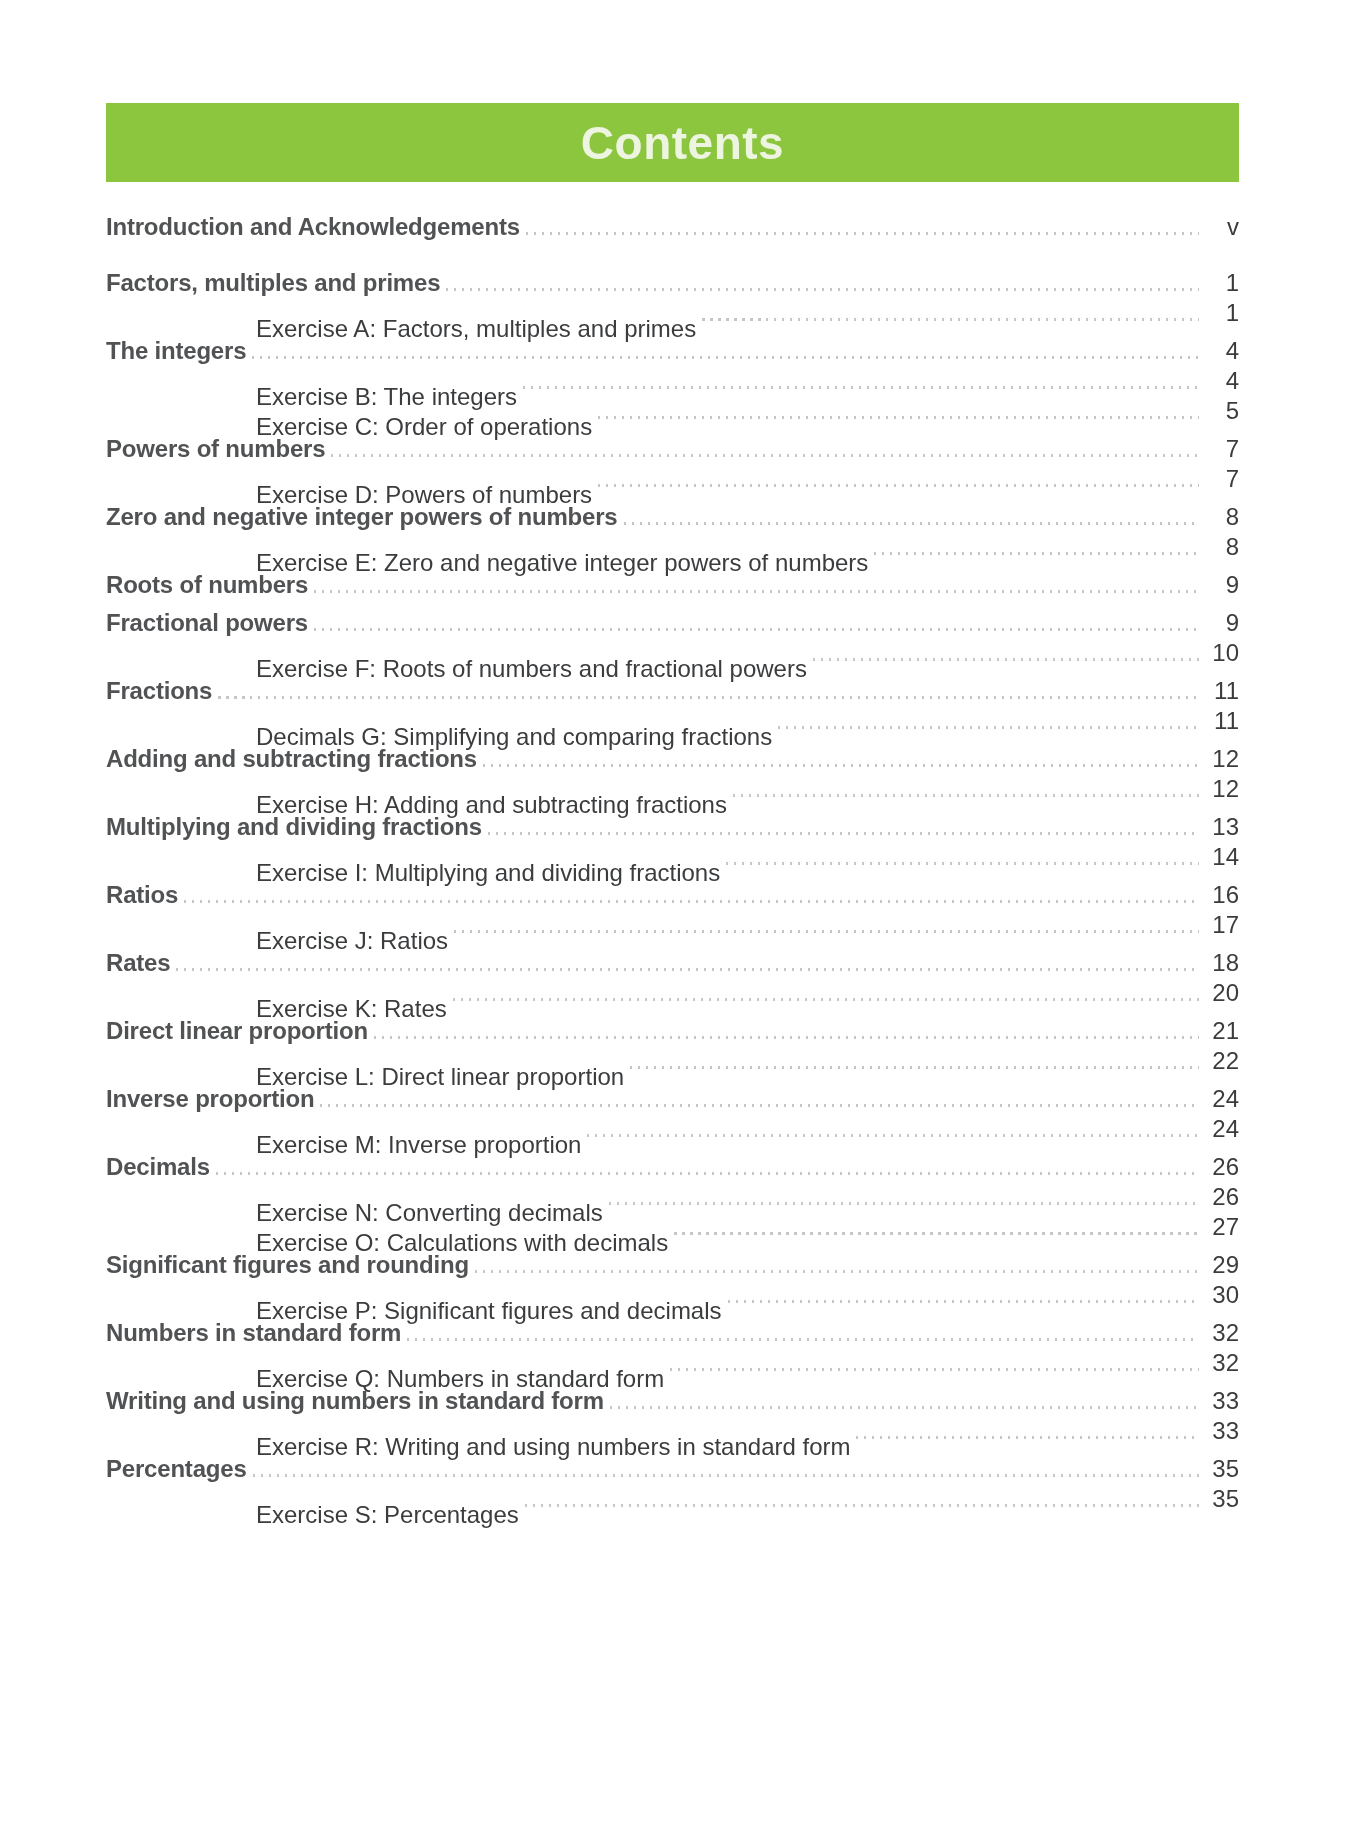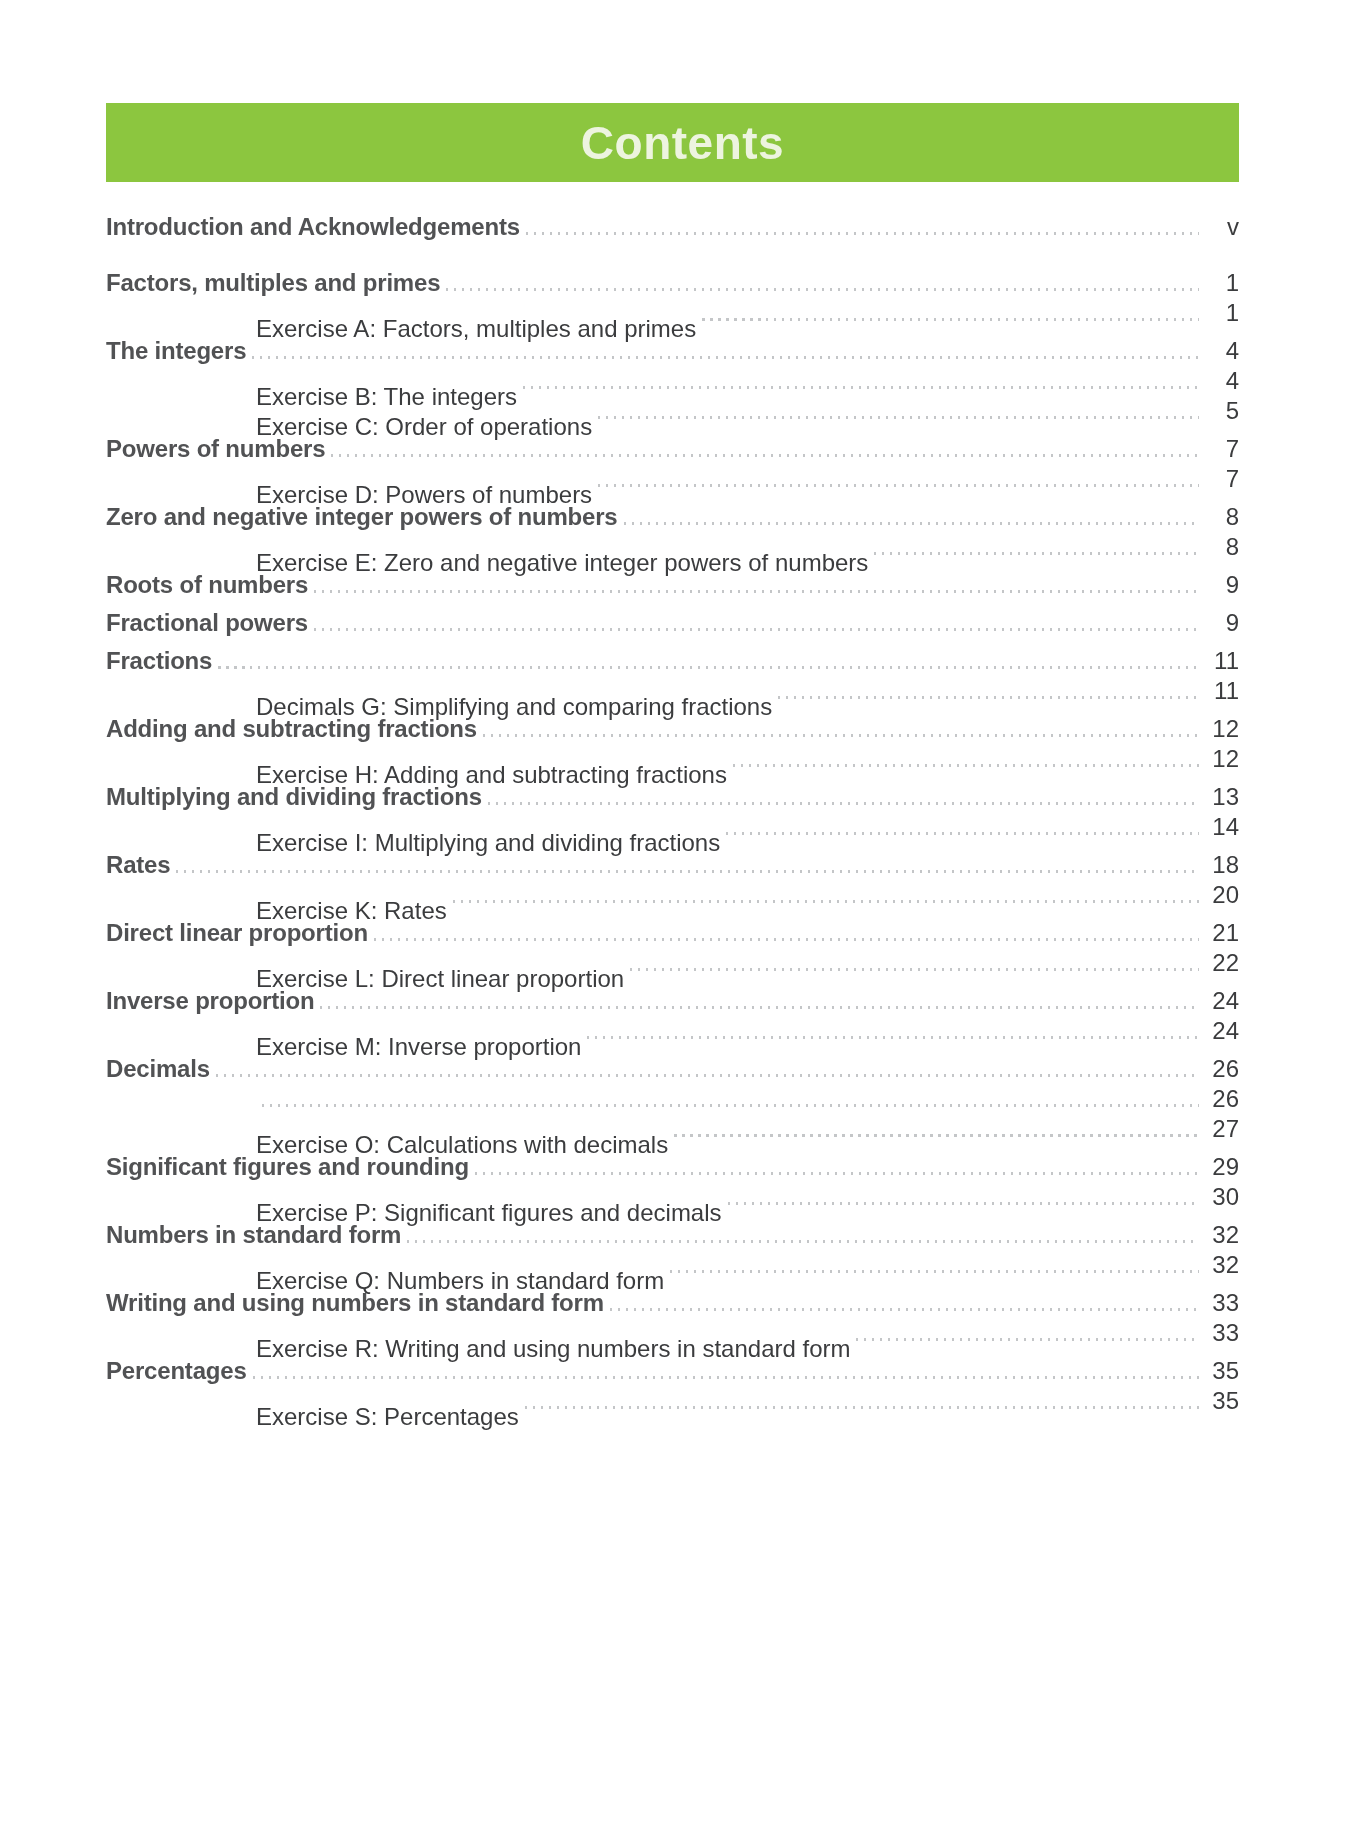--- a/index.html
+++ b/index.html
@@ -119,20 +119,25 @@
     <span class="leader"></span>
     <span class="page-num">9</span>
   </div>
       </div>
       <div class="toc-group">
         <div class="toc-row chapter">
     <span class="row-label">Fractional powers</span>
     <span class="leader"></span>
     <span class="page-num">9</span>
   </div>
+        <div class="toc-row exercise">
+    <span class="row-label">Exercise F: Roots of numbers and fractional powers</span>
+    <span class="leader"></span>
+    <span class="page-num">10</span>
+  </div>
       </div>
       <div class="toc-group">
         <div class="toc-row chapter">
     <span class="row-label">Fractions</span>
     <span class="leader"></span>
     <span class="page-num">11</span>
   </div>
         <div class="toc-row exercise">
     <span class="row-label">Decimals G: Simplifying and comparing fractions</span>
     <span class="leader"></span>
@@ -158,20 +163,32 @@
     <span class="page-num">13</span>
   </div>
         <div class="toc-row exercise">
     <span class="row-label">Exercise I: Multiplying and dividing fractions</span>
     <span class="leader"></span>
     <span class="page-num">14</span>
   </div>
       </div>
       <div class="toc-group">
         <div class="toc-row chapter">
+    <span class="row-label">Ratios</span>
+    <span class="leader"></span>
+    <span class="page-num">16</span>
+  </div>
+        <div class="toc-row exercise">
+    <span class="row-label">Exercise J: Ratios</span>
+    <span class="leader"></span>
+    <span class="page-num">17</span>
+  </div>
+      </div>
+      <div class="toc-group">
+        <div class="toc-row chapter">
     <span class="row-label">Rates</span>
     <span class="leader"></span>
     <span class="page-num">18</span>
   </div>
         <div class="toc-row exercise">
     <span class="row-label">Exercise K: Rates</span>
     <span class="leader"></span>
     <span class="page-num">20</span>
   </div>
       </div>
@@ -199,20 +216,21 @@
     <span class="page-num">24</span>
   </div>
       </div>
       <div class="toc-group">
         <div class="toc-row chapter">
     <span class="row-label">Decimals</span>
     <span class="leader"></span>
     <span class="page-num">26</span>
   </div>
         <div class="toc-row exercise">
+    <span class="row-label">Exercise N: Converting decimals</span>
     <span class="leader"></span>
     <span class="page-num">26</span>
   </div>
         <div class="toc-row exercise">
     <span class="row-label">Exercise O: Calculations with decimals</span>
     <span class="leader"></span>
     <span class="page-num">27</span>
   </div>
       </div>
       <div class="toc-group">

